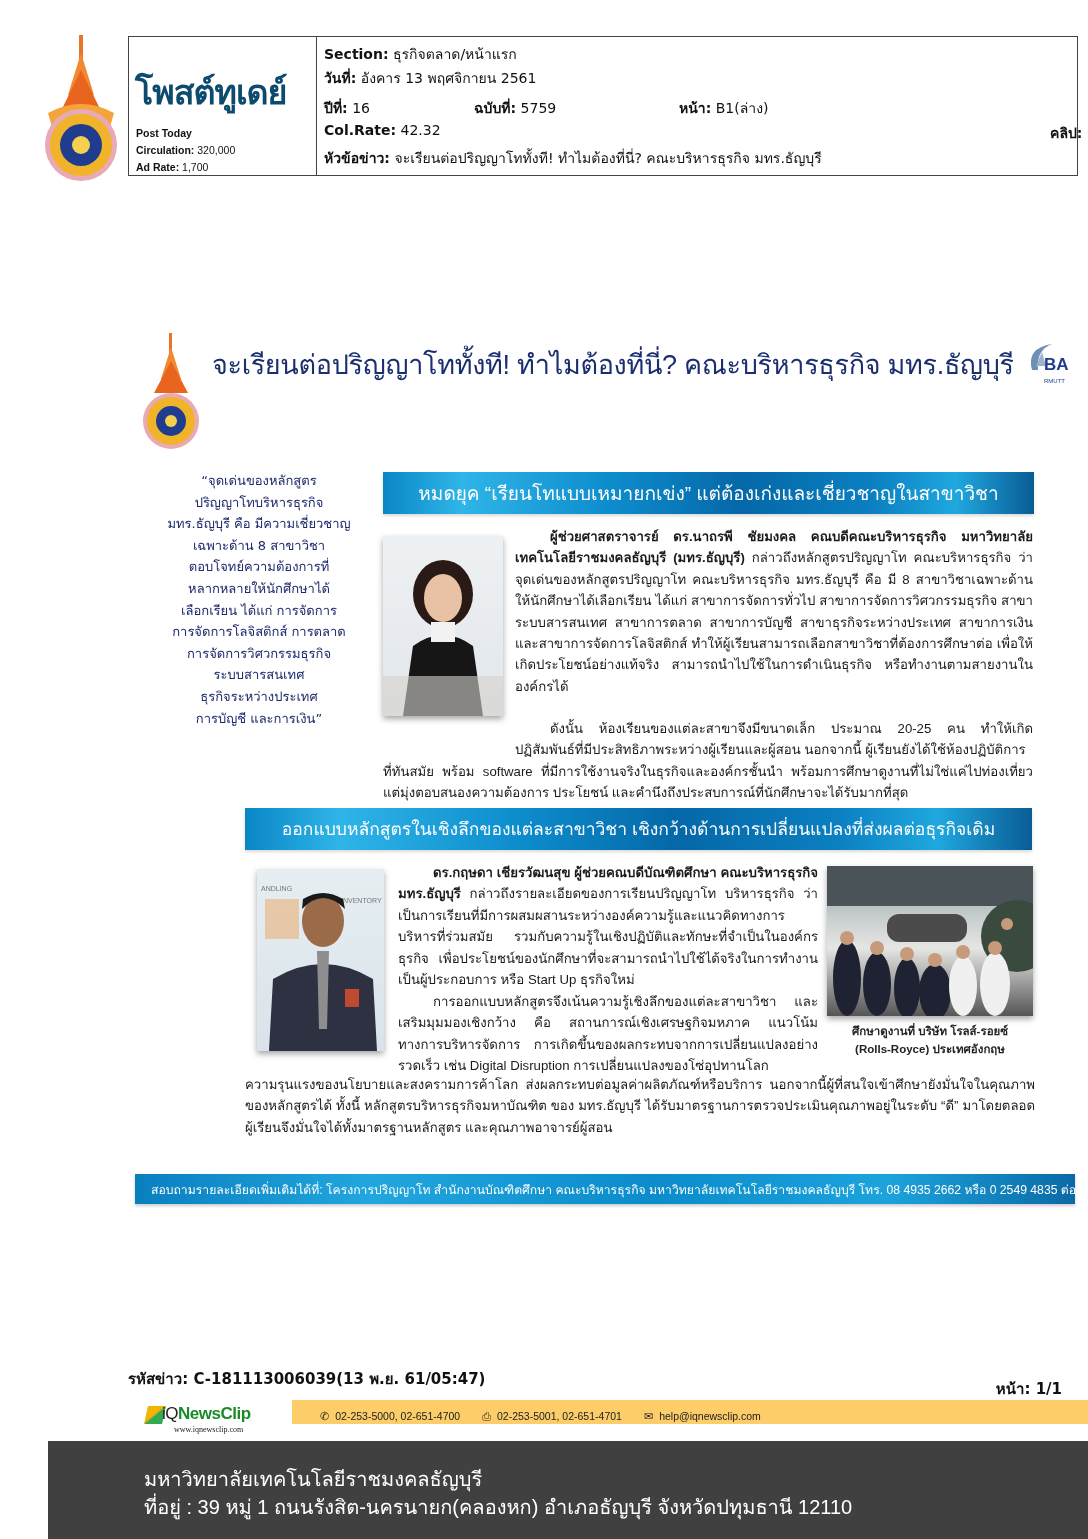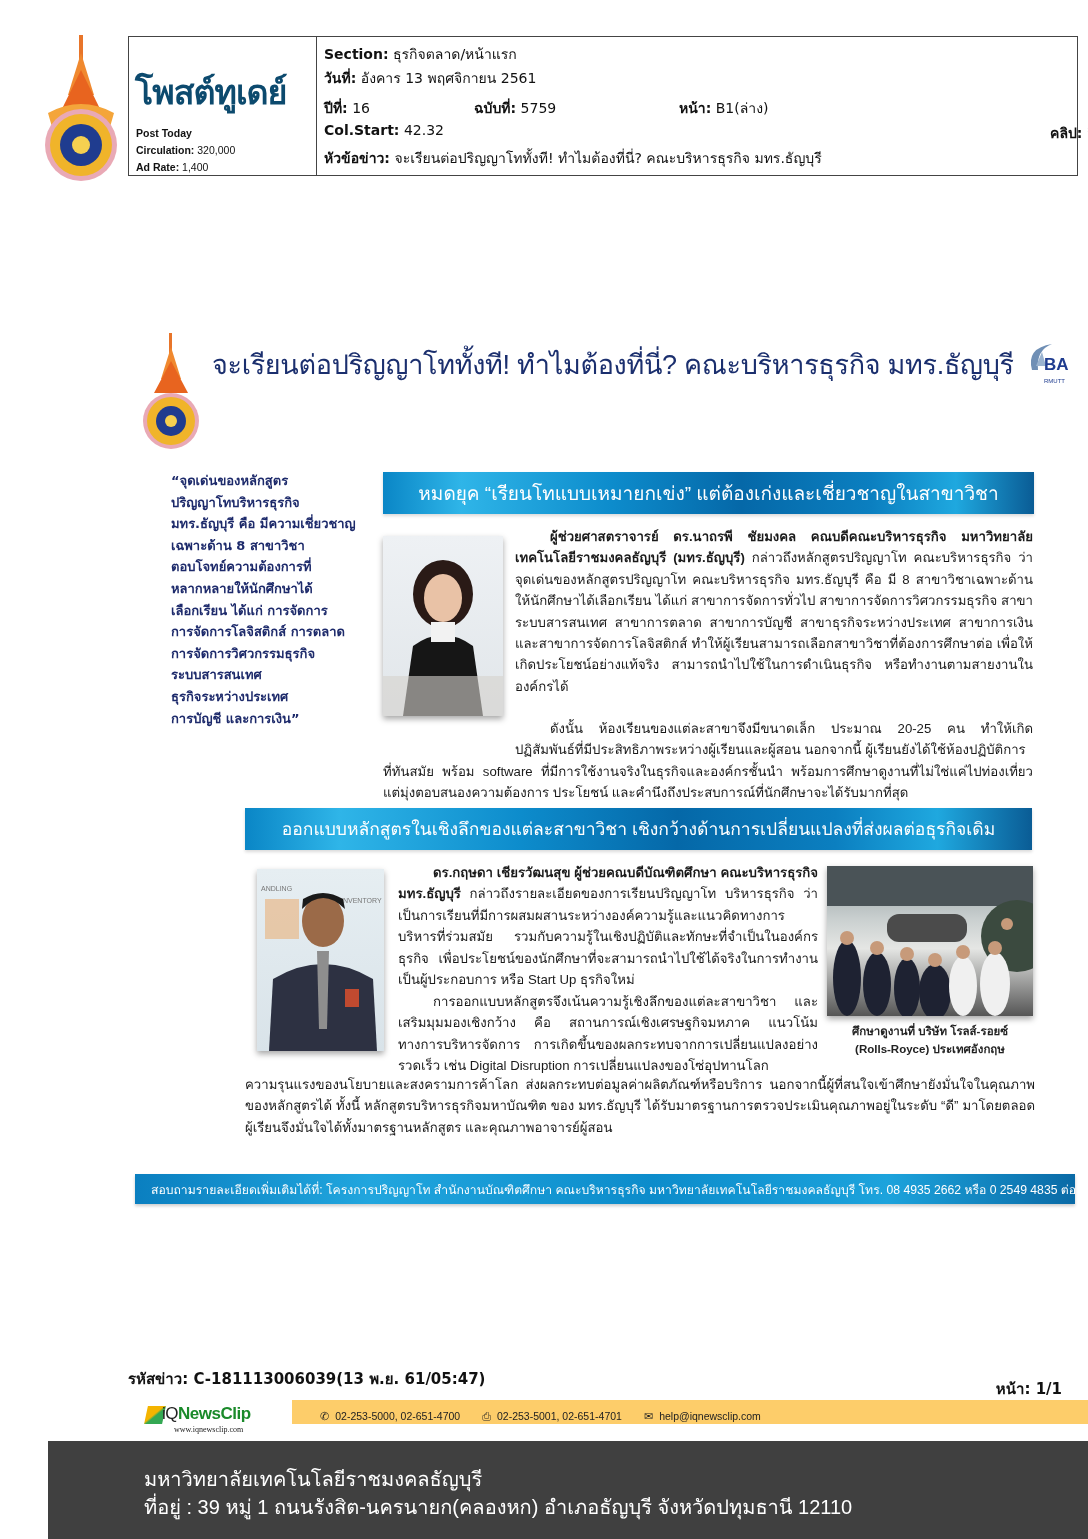--- a/index.html
+++ b/index.html
@@ -19,21 +19,21 @@
   .r1 { top: 6px; } .r2 { top: 30px; } .r3 { top: 60px; } .r4 { top: 85px; } .r5 { top: 110px; }
   .col-issue { position: absolute; left: 150px; }
   .col-page { position: absolute; left: 355px; }
   .col-clip { position: absolute; right: 60px; }
 
   
   .logo-mid { position: absolute; left: 140px; top: 333px; width: 62px; height: 118px; }
   .art-title { position: absolute; left: 212px; top: 343px; font-family: "Liberation Sans", sans-serif; font-size: 27px; color: #1b2f6e; white-space: nowrap; letter-spacing: -0.3px; }
   .ba-logo { position: absolute; left: 1022px; top: 340px; width: 56px; height: 50px; }
 
-  .pullquote { position: absolute; left: 171px; top: 470px; width: 222px; text-align: left; color: #1d2a6b; font-weight: bold; font-size: 13px; line-height: 21.6px; font-family: "DejaVu Sans", sans-serif; }
+  .pullquote { position: absolute; left: 148px; top: 470px; width: 222px; text-align: center; color: #1d2a6b; font-weight: normal; font-size: 13px; line-height: 21.6px; font-family: "DejaVu Sans", sans-serif; }
 
   .banner { position: absolute; height: 42px; color: #fff; font-family: "Liberation Sans", sans-serif; font-size: 19px; display: flex; align-items: center; justify-content: center; white-space: nowrap;
     background: linear-gradient(90deg, #0a86c6 0%, #2fb5e8 12%, #0d8ccc 35%, #0568a8 55%, #0b7fc0 75%, #1fa8df 88%, #0a5c95 100%);
     box-shadow: 0 2px 3px rgba(0,0,0,0.15); }
   .banner1 { left: 383px; top: 472px; width: 651px; }
   .banner2 { left: 245px; top: 808px; width: 787px; font-size: 17.5px; }
 
   .photo { position: absolute; box-shadow: 0 3px 6px rgba(0,0,0,0.35); overflow: hidden; }
   .photo1 { left: 383px; top: 536px; width: 120px; height: 180px; background: linear-gradient(180deg, #eef1f4 0%, #e1e6ea 100%); }
   .photo2 { left: 257px; top: 869px; width: 127px; height: 182px; background: linear-gradient(180deg, #e6eef2 0%, #d9e3e9 100%); }
@@ -81,33 +81,33 @@
   <circle cx="41" cy="110" r="21" fill="#1f3c8f"></circle>
   <circle cx="41" cy="110" r="9" fill="#f5d050"></circle>
 </svg>
 
 <div class="hdr-box">
   <div class="hdr-left">
     <div class="paper-name">โพสต์ทูเดย์</div>
     <div class="hdr-meta">
       <div><b>Post Today</b></div>
       <div><b>Circulation:</b> <span>320,000</span></div>
-      <div><b>Ad Rate:</b> <span>1,400</span></div>
+      <div><b>Ad Rate:</b> <span>1,700</span></div>
     </div>
   </div>
   <div class="hdr-right">
     <div class="hrow r1"><b>Section:</b> <span>ธุรกิจตลาด/หน้าแรก</span></div>
     <div class="hrow r2"><b>วันที่:</b> <span>อังคาร 13 พฤศจิกายน 2561</span></div>
     <div class="hrow r3" style="width:740px;">
       <b>ปีที่:</b> <span>16</span>
       <span class="col-issue"><b>ฉบับที่:</b> <span>5759</span></span>
       <span class="col-page"><b>หน้า:</b> <span>B1(ล่าง)</span></span>
     </div>
     <div class="hrow r4" style="width:740px;">
-      <b>Col.Start:</b> <span>42.32</span>
+      <b>Col.Rate:</b> <span>42.32</span>
       <span class="col-clip" style="right:-40px;"><b>คลิป:</b> <span>สี่สี</span></span>
     </div>
     <div class="hrow r5"><b>หัวข้อข่าว:</b> <span>จะเรียนต่อปริญญาโททั้งที! ทำไมต้องที่นี่? คณะบริหารธุรกิจ มทร.ธัญบุรี</span></div>
   </div>
 </div>
 
 <svg class="logo-mid" viewBox="0 0 62 118">
   <rect x="29" y="0" width="3" height="22" fill="#e8752a"></rect>
   <polygon points="31,14 21,46 41,46" fill="#f0892f"></polygon>
   <polygon points="31,28 14,60 48,60" fill="#e8641f"></polygon>

